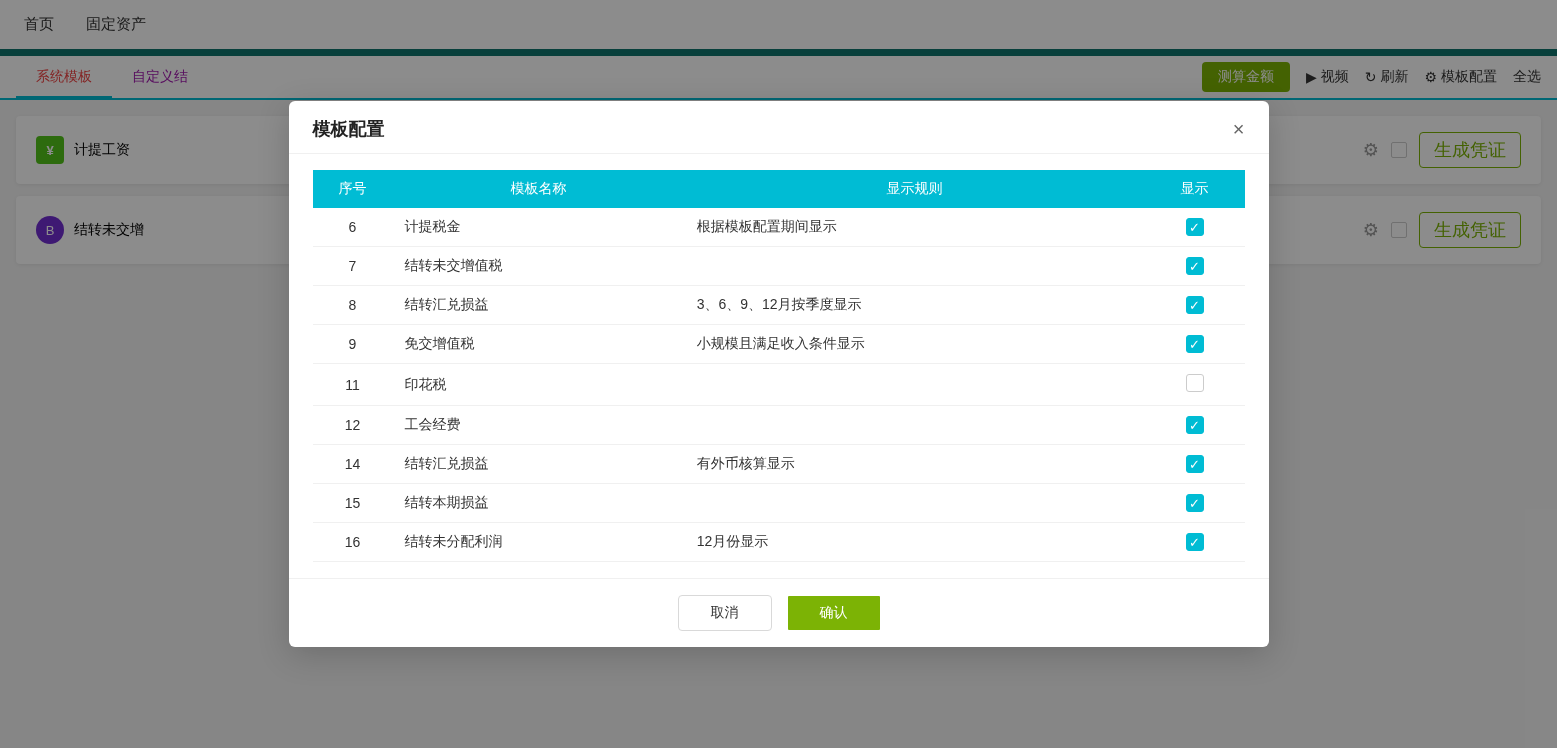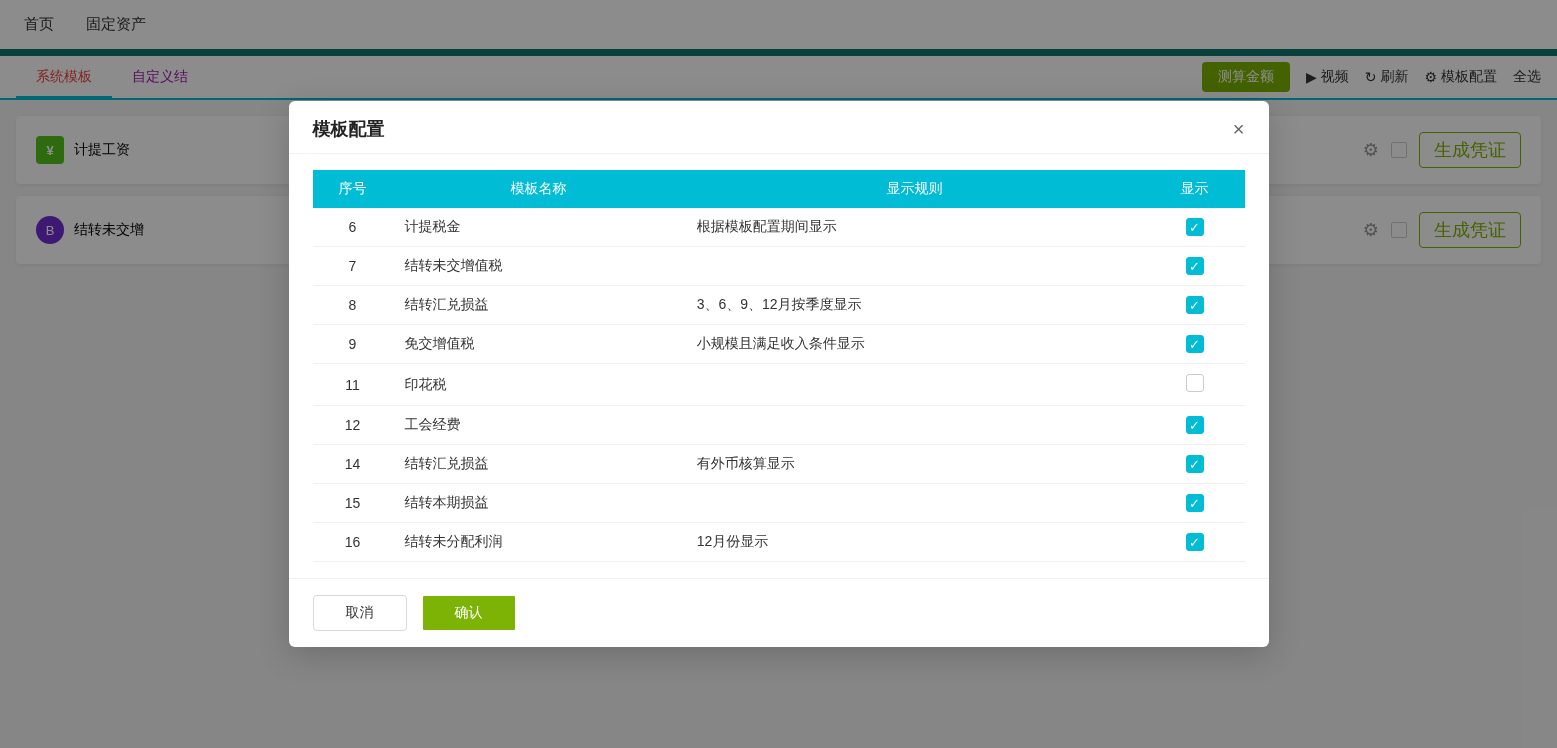--- a/index.html
+++ b/index.html
@@ -302,20 +302,21 @@
     .table-wrapper::-webkit-scrollbar-track {
       background: #f0f0f0;
     }
     .table-wrapper::-webkit-scrollbar-thumb {
       background: #ccc;
       border-radius: 3px;
     }
 
     .modal-footer {
       display: flex;
+      justify-content: center;
       align-items: center;
       gap: 16px;
       padding: 16px 24px;
       border-top: 1px solid #f0f0f0;
     }
 
     .btn-cancel {
       background: #fff;
       border: 1px solid #d9d9d9;
       border-radius: 4px;

